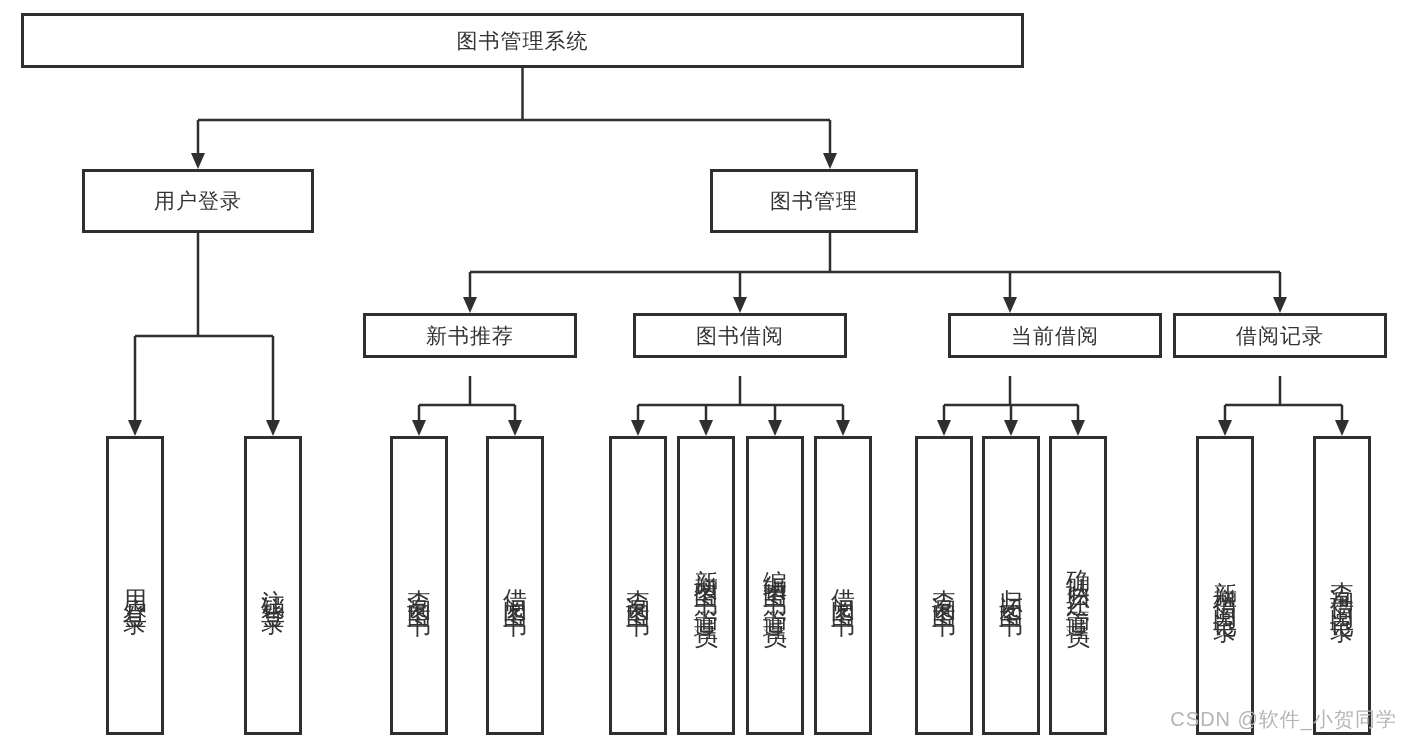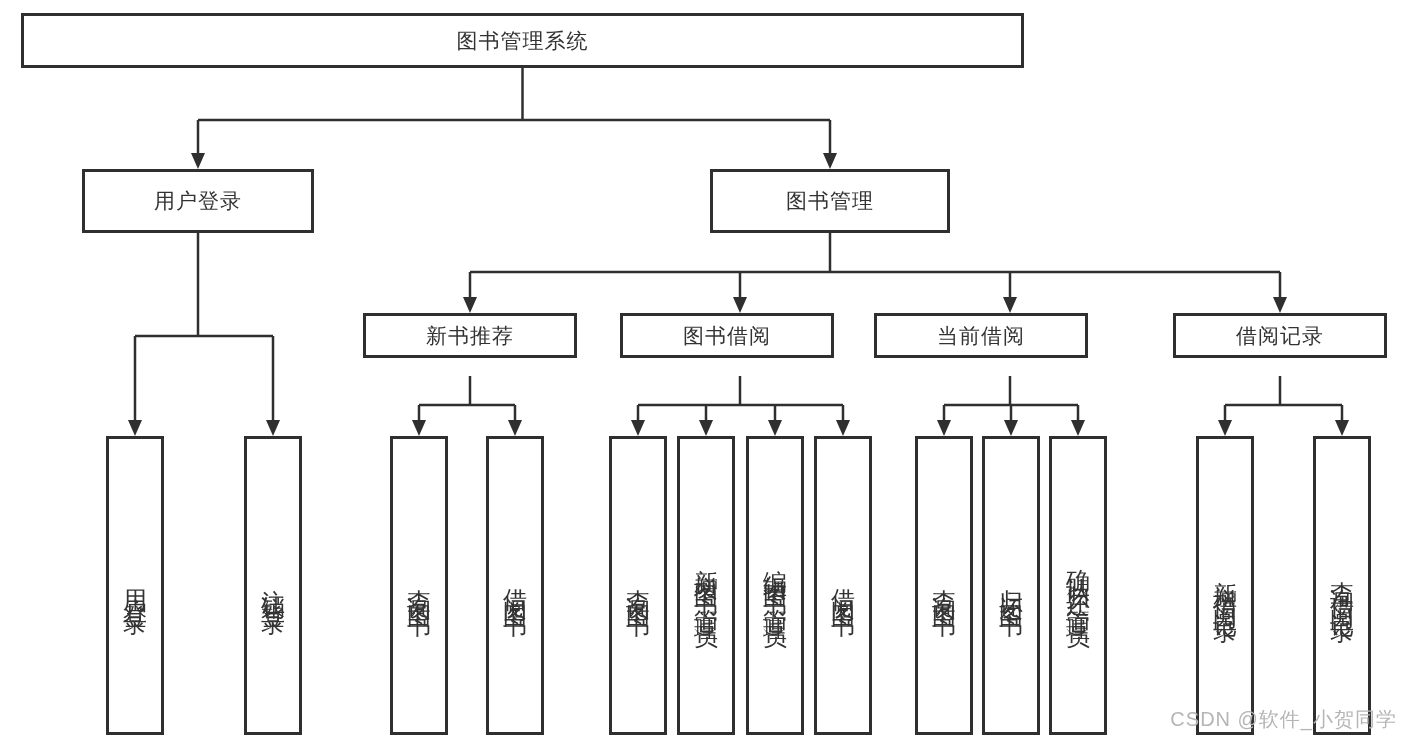--- a/index.html
+++ b/index.html
@@ -108,25 +108,25 @@
       <polygon points="1004,420 1018,420 1011,436"></polygon>
       <polygon points="1071,420 1085,420 1078,436"></polygon>
       <polygon points="1218,420 1232,420 1225,436"></polygon>
       <polygon points="1335,420 1349,420 1342,436"></polygon>
     </g>
   </svg>
 
   <div class="node" style="left:21px;top:13px;width:1003px;height:55px;">图书管理系统</div>
 
   <div class="node lvl2" style="left:82px;width:232px;">用户登录</div>
-  <div class="node lvl2" style="left:710px;width:240px;">图书管理</div>
+  <div class="node lvl2" style="left:710px;width:208px;">图书管理</div>
 
   <div class="node lvl3" style="left:363px;">新书推荐</div>
-  <div class="node lvl3" style="left:620px;font-family:Liberation Serif, serif;">图书借阅</div>
-  <div class="node lvl3" style="left:874px;">当前借阅</div>
+  <div class="node lvl3" style="left:633px;font-family:Liberation Serif, serif;">图书借阅</div>
+  <div class="node lvl3" style="left:948px;">当前借阅</div>
   <div class="node lvl3" style="left:1173px;">借阅记录</div>
 
   <div class="node vnode" style="left:106px;">用户登录</div>
   <div class="node vnode" style="left:244px;">注销登录</div>
 
   <div class="node vnode" style="left:390px;">查询图书</div>
   <div class="node vnode" style="left:486px;">借阅图书</div>
 
   <div class="node vnode" style="left:609px;">查询图书</div>
   <div class="node vnode" style="left:677px;">新增图书（管理员）</div>

